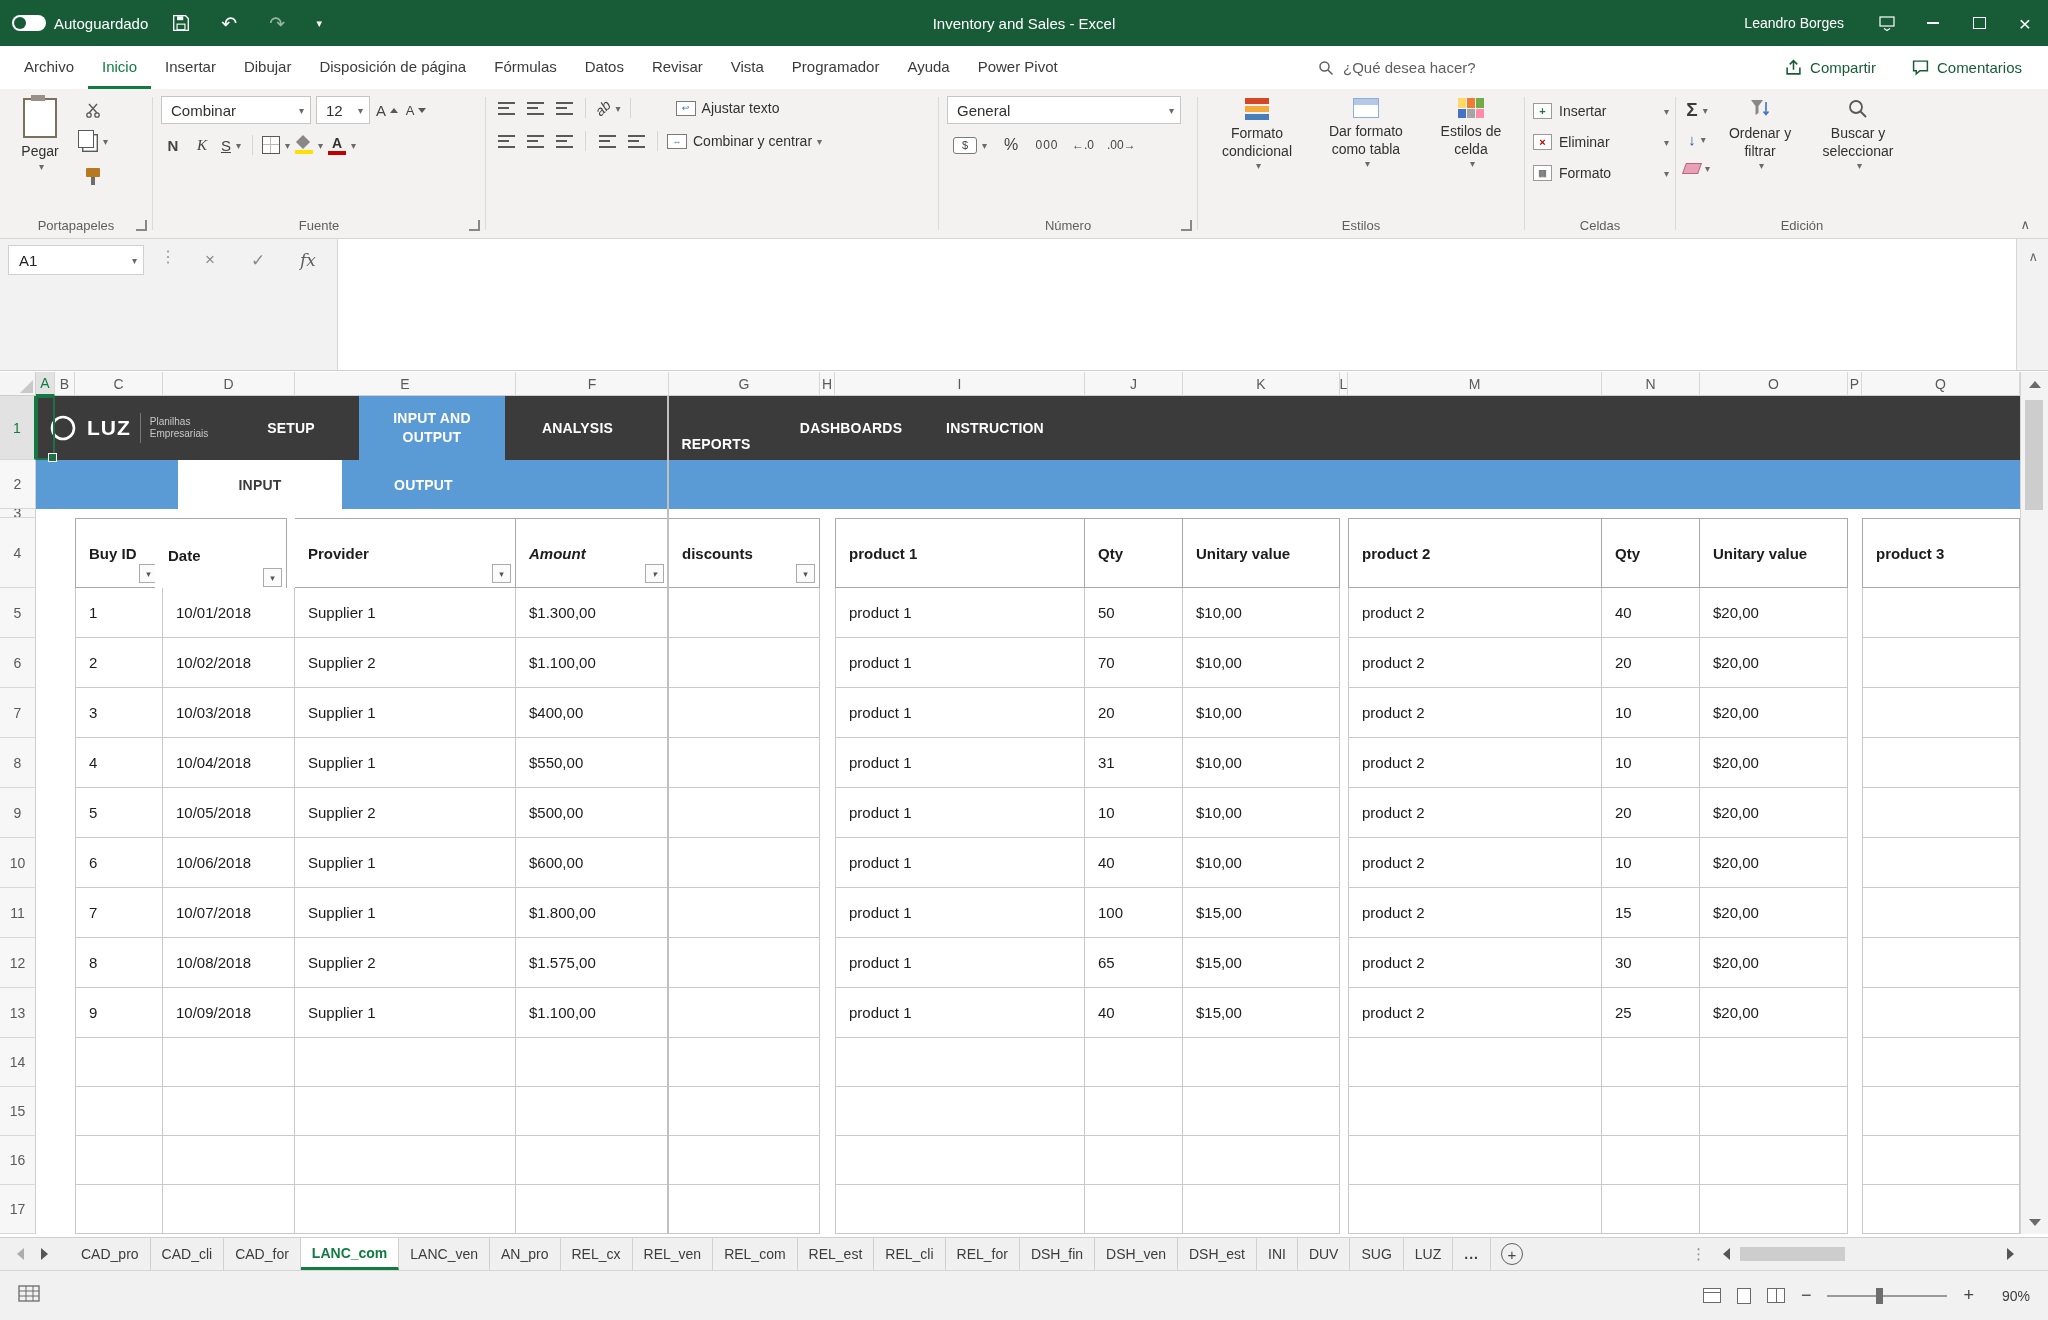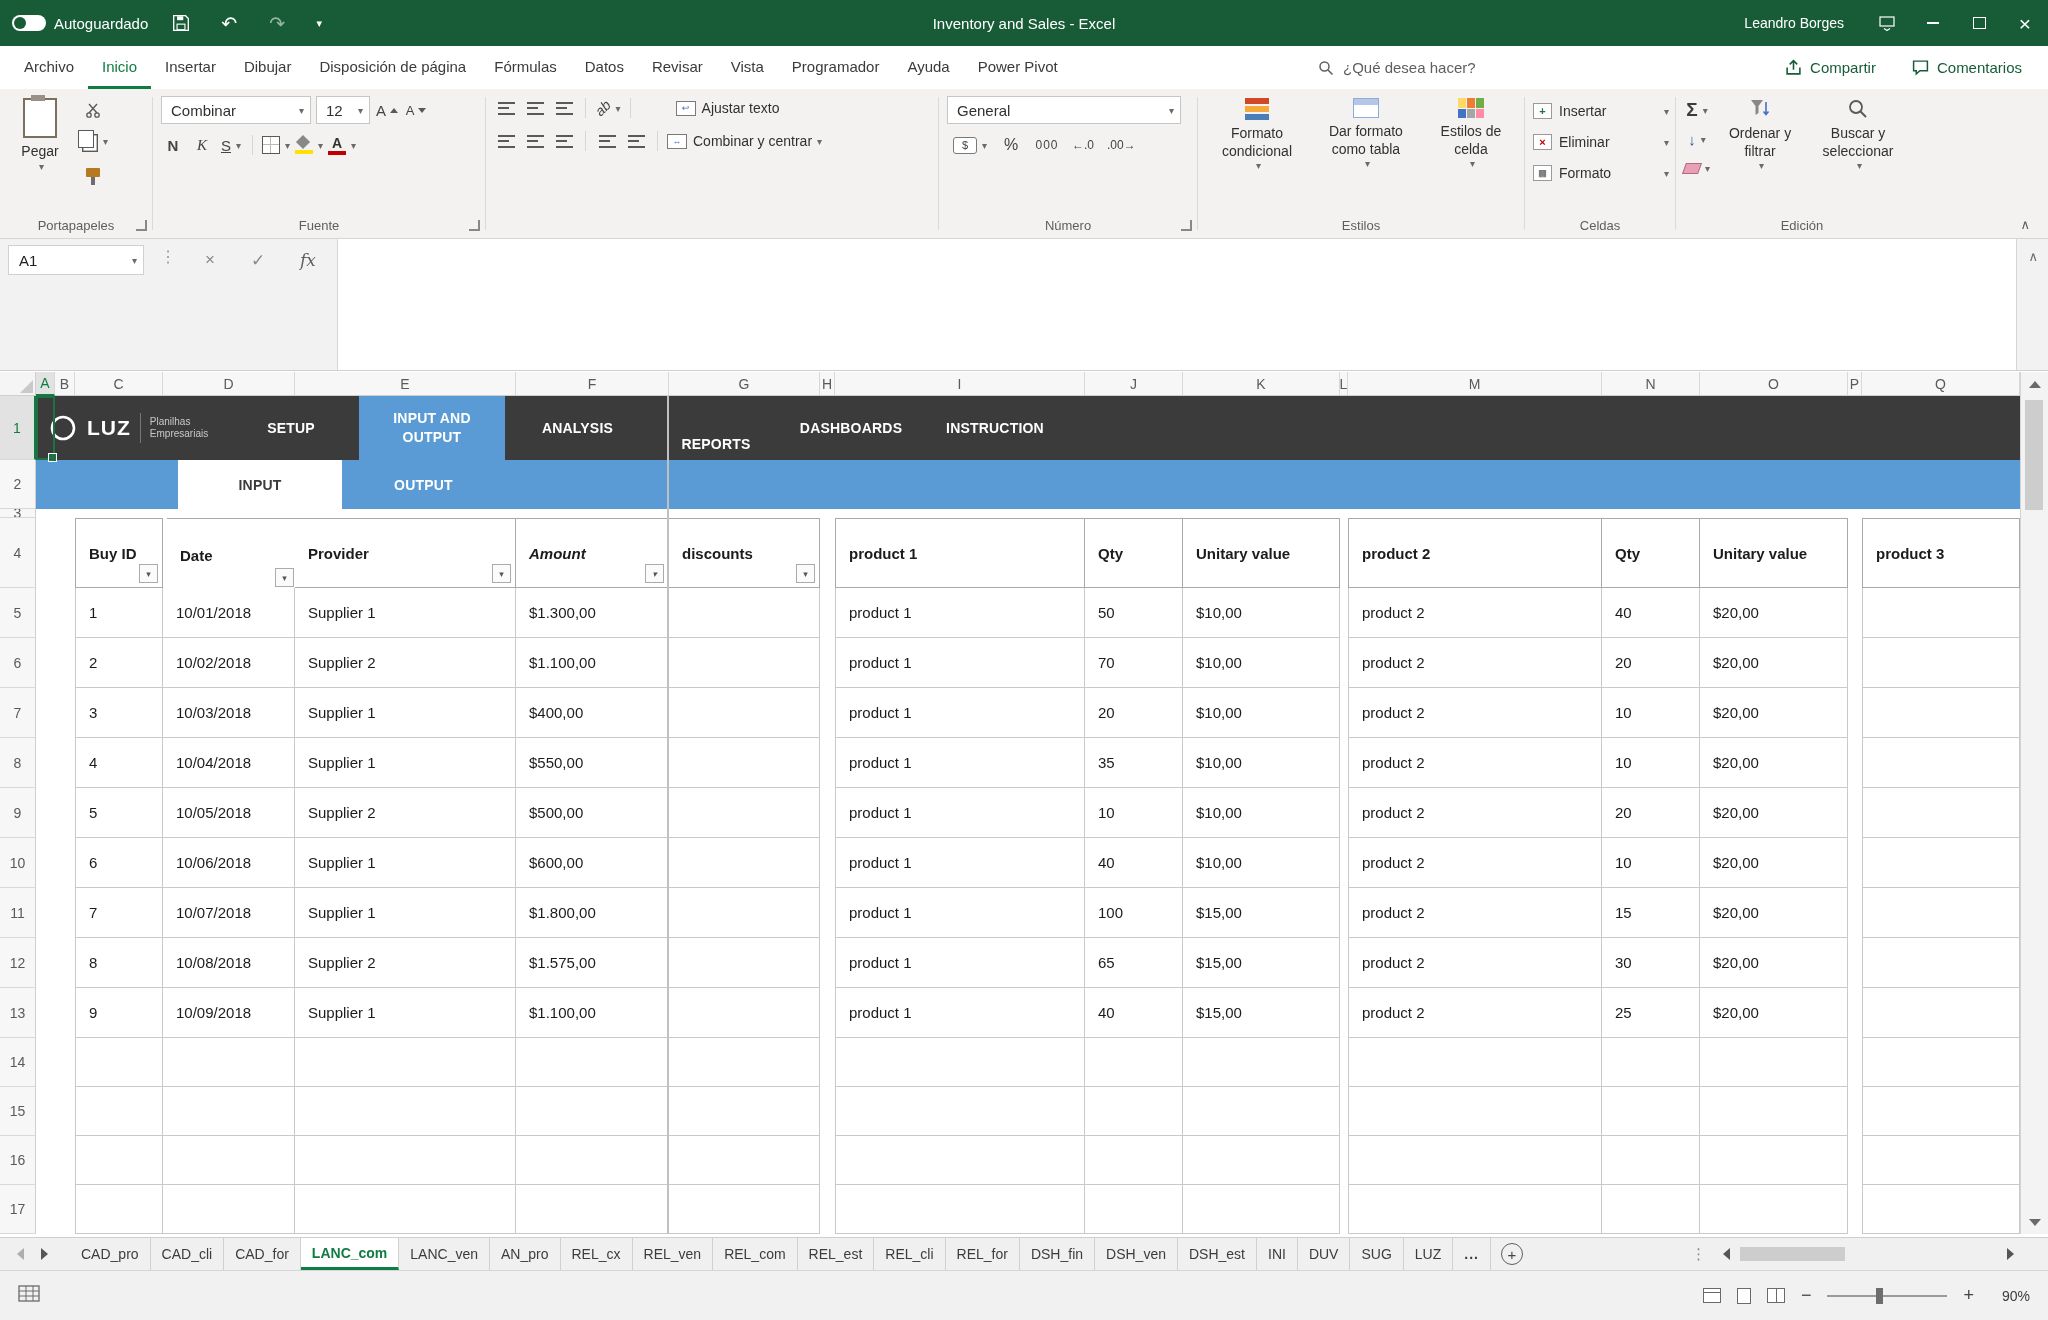--- a/index.html
+++ b/index.html
@@ -634,21 +634,21 @@
       </div>
     <div id="blueband">
         <div class="snav sactive" style="position: absolute; left: 142px; top: 0px; width: 164px; height: 49px;">INPUT</div>
         <div class="snav" style="position: absolute; left: 306px; top: 0px; width: 163px; height: 49px;">OUTPUT</div>
       </div>
     <div id="table-layer">
         <div class="tcell th bl" style="position: absolute; left: 39px; top: 122px; width: 88px; height: 70px;">
           <span>Buy ID</span>
           <div class="filterbtn">▾</div>
         </div>
-        <div class="tcell th" style="position: absolute; left: 131px; top: 122px; width: 132px; height: 74px;">
+        <div class="tcell th" style="position: absolute; left: 119px; top: 122px; width: 132px; height: 74px;">
           <span>Date</span>
           <div class="filterbtn">▾</div>
         </div>
         <div class="tcell th" style="position: absolute; left: 259px; top: 122px; width: 221px; height: 70px;">
           <span>Provider</span>
           <div class="filterbtn">▾</div>
         </div>
         <div class="tcell th" style="position: absolute; left: 480px; top: 122px; width: 153px; height: 70px; font-style: italic;">
           <span>Amount</span>
           <div class="filterbtn">▾</div>
@@ -713,21 +713,21 @@
         <div class="tcell bl" style="position: absolute; left: 1312px; top: 292px; width: 254px; height: 50px;">product 2</div>
         <div class="tcell" style="position: absolute; left: 1566px; top: 292px; width: 98px; height: 50px;">10</div>
         <div class="tcell" style="position: absolute; left: 1664px; top: 292px; width: 148px; height: 50px;">$20,00</div>
         <div class="tcell bl" style="position: absolute; left: 1826px; top: 292px; width: 158px; height: 50px;"></div>
         <div class="tcell bl" style="position: absolute; left: 39px; top: 342px; width: 88px; height: 50px;">4</div>
         <div class="tcell" style="position: absolute; left: 127px; top: 342px; width: 132px; height: 50px;">10/04/2018</div>
         <div class="tcell" style="position: absolute; left: 259px; top: 342px; width: 221px; height: 50px;">Supplier 1</div>
         <div class="tcell" style="position: absolute; left: 480px; top: 342px; width: 153px; height: 50px;">$550,00</div>
         <div class="tcell" style="position: absolute; left: 633px; top: 342px; width: 151px; height: 50px;"></div>
         <div class="tcell bl" style="position: absolute; left: 799px; top: 342px; width: 250px; height: 50px;">product 1</div>
-        <div class="tcell" style="position: absolute; left: 1049px; top: 342px; width: 98px; height: 50px;">35</div>
+        <div class="tcell" style="position: absolute; left: 1049px; top: 342px; width: 98px; height: 50px;">31</div>
         <div class="tcell" style="position: absolute; left: 1147px; top: 342px; width: 157px; height: 50px;">$10,00</div>
         <div class="tcell bl" style="position: absolute; left: 1312px; top: 342px; width: 254px; height: 50px;">product 2</div>
         <div class="tcell" style="position: absolute; left: 1566px; top: 342px; width: 98px; height: 50px;">10</div>
         <div class="tcell" style="position: absolute; left: 1664px; top: 342px; width: 148px; height: 50px;">$20,00</div>
         <div class="tcell bl" style="position: absolute; left: 1826px; top: 342px; width: 158px; height: 50px;"></div>
         <div class="tcell bl" style="position: absolute; left: 39px; top: 392px; width: 88px; height: 50px;">5</div>
         <div class="tcell" style="position: absolute; left: 127px; top: 392px; width: 132px; height: 50px;">10/05/2018</div>
         <div class="tcell" style="position: absolute; left: 259px; top: 392px; width: 221px; height: 50px;">Supplier 2</div>
         <div class="tcell" style="position: absolute; left: 480px; top: 392px; width: 153px; height: 50px;">$500,00</div>
         <div class="tcell" style="position: absolute; left: 633px; top: 392px; width: 151px; height: 50px;"></div>

